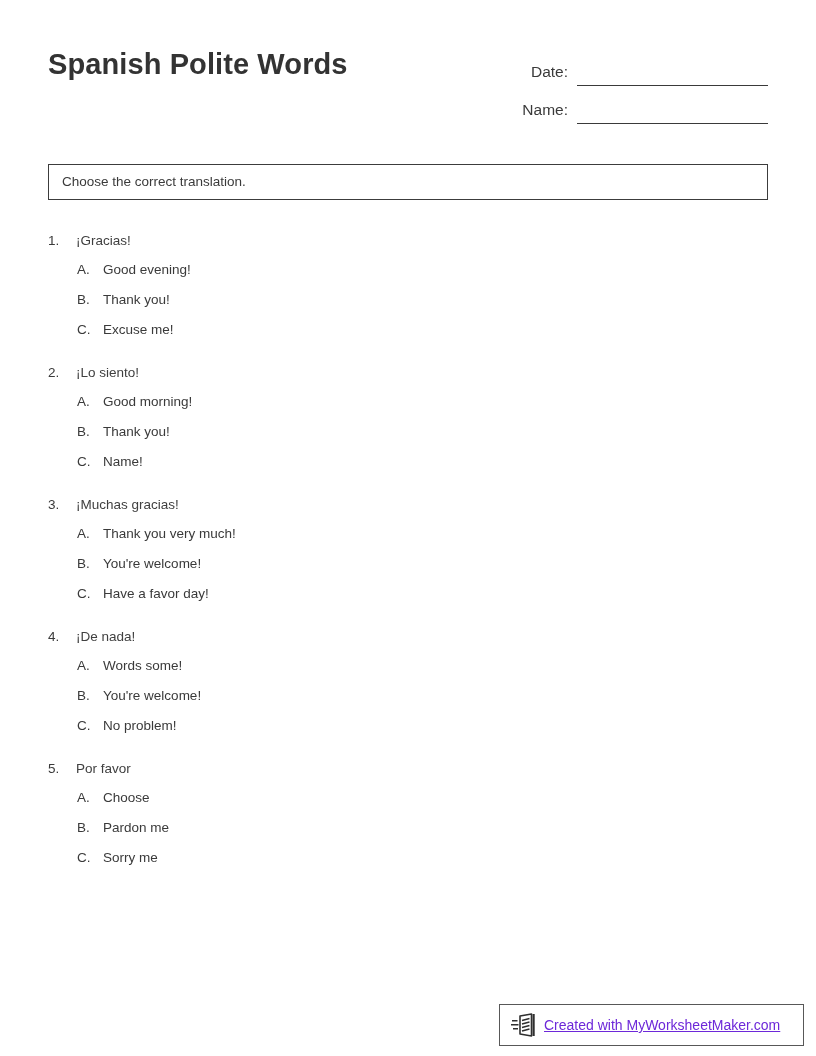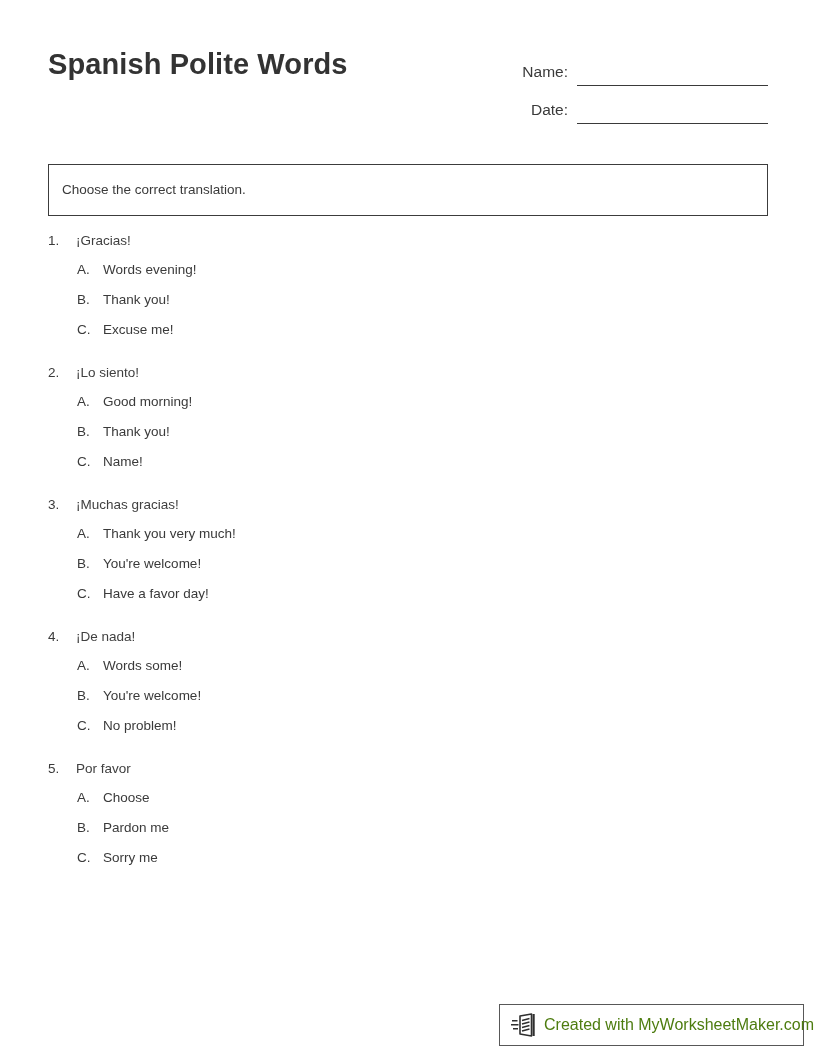--- a/index.html
+++ b/index.html
@@ -67,21 +67,21 @@
     border-bottom: 1.3px solid #3a3a3a;
     height: 22px;
   }
 
   
   .instruction-box {
     position: absolute;
     left: 48px;
     top: 164px;
     width: 720px;
-    height: 52px;
+    height: 36px;
     border: 1.2px solid #3c3c3c;
     box-sizing: border-box;
     display: flex;
     align-items: center;
   }
   .instruction-text {
     font-size: 13.5px;
     color: #3a3a3a;
     padding-left: 13px;
     line-height: 18px;
@@ -151,60 +151,61 @@
   }
   .footer-logo {
     width: 26px;
     height: 24px;
     margin-left: 11px;
     margin-right: 7px;
     flex: 0 0 26px;
     display: block;
   }
   .footer-text {
-    font-size: 16px;
-    color: #4d7c0f;
+    font-size: 14px;
+    color: #6d28d9;
     line-height: 20px;
     white-space: nowrap;
+    text-decoration: underline;
   }
 </style>
 </head>
 <body>
 
 <div class="page">
 
   <div class="header">
     <div class="worksheet-title">Spanish Polite Words</div>
 
     <div class="fields">
       <div class="field-row">
+        <span class="field-label">Date:</span>
+        <span class="field-line"></span>
+      </div>
+      <div class="field-row">
         <span class="field-label">Name:</span>
-        <span class="field-line"></span>
-      </div>
-      <div class="field-row">
-        <span class="field-label">Date:</span>
         <span class="field-line"></span>
       </div>
     </div>
   </div>
 
   <div class="instruction-box">
     <span class="instruction-text">Choose the correct translation.</span>
   </div>
 
   <div class="questions" id="questions-container">
       <div class="question-block">
         <div class="question-line">
           <span class="question-number">1.</span>
           <span class="question-text">¡Gracias!</span>
         </div>
         <div class="options">
           <div class="option-line">
             <span class="option-letter">A.</span>
-            <span class="option-text">Words evening!</span>
+            <span class="option-text">Good evening!</span>
           </div>
           <div class="option-line">
             <span class="option-letter">B.</span>
             <span class="option-text">Thank you!</span>
           </div>
           <div class="option-line">
             <span class="option-letter">C.</span>
             <span class="option-text">Excuse me!</span>
           </div>
         </div>

